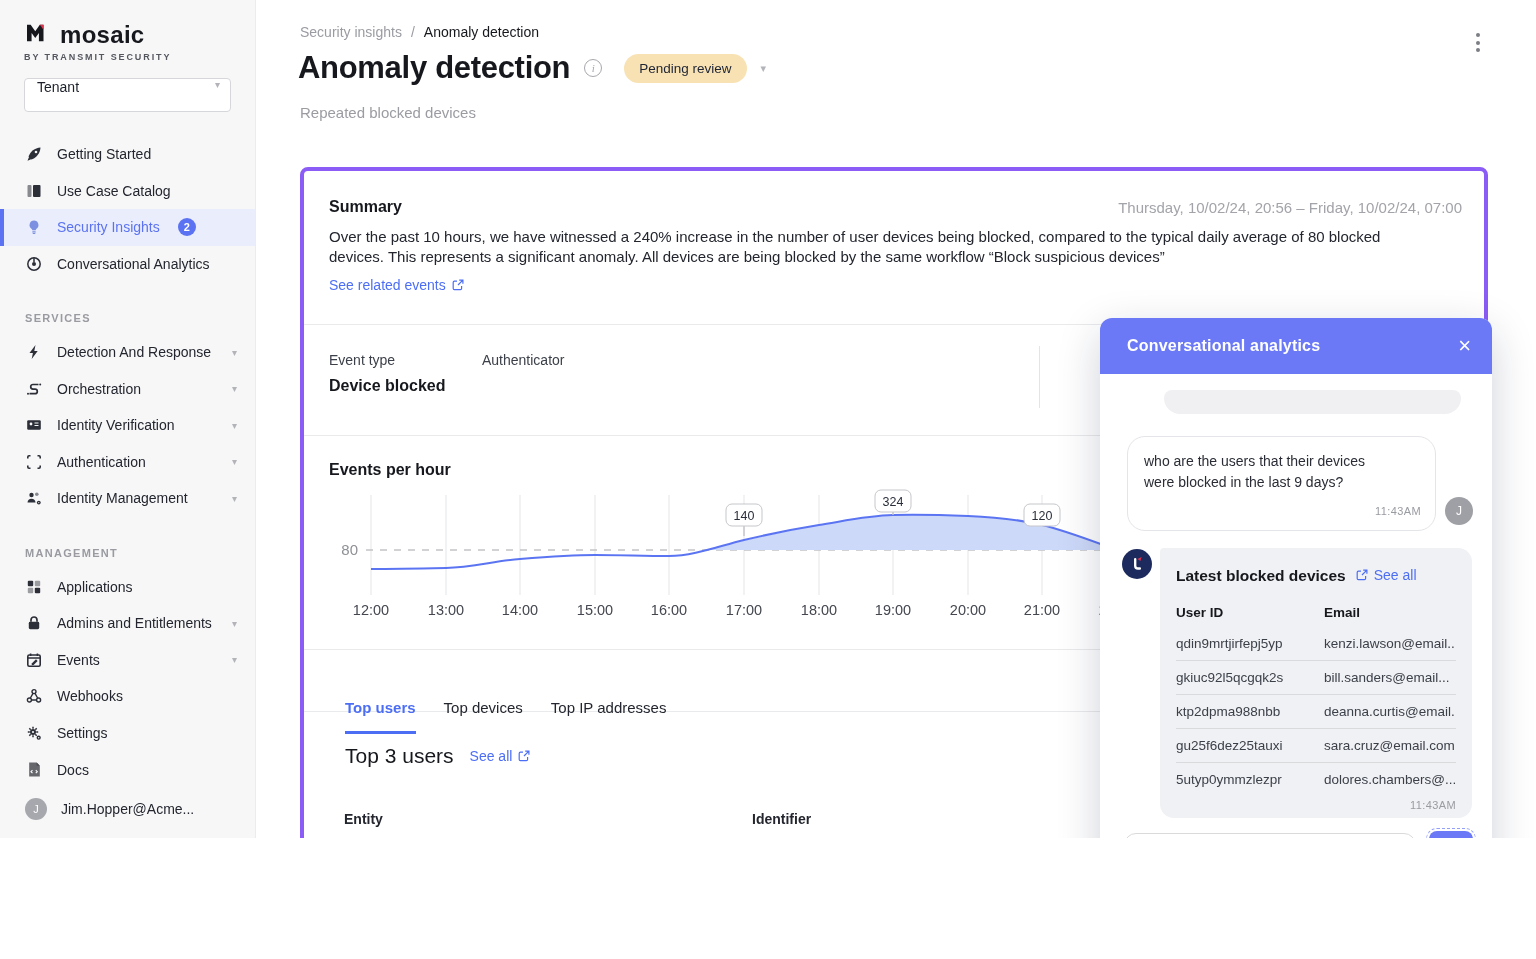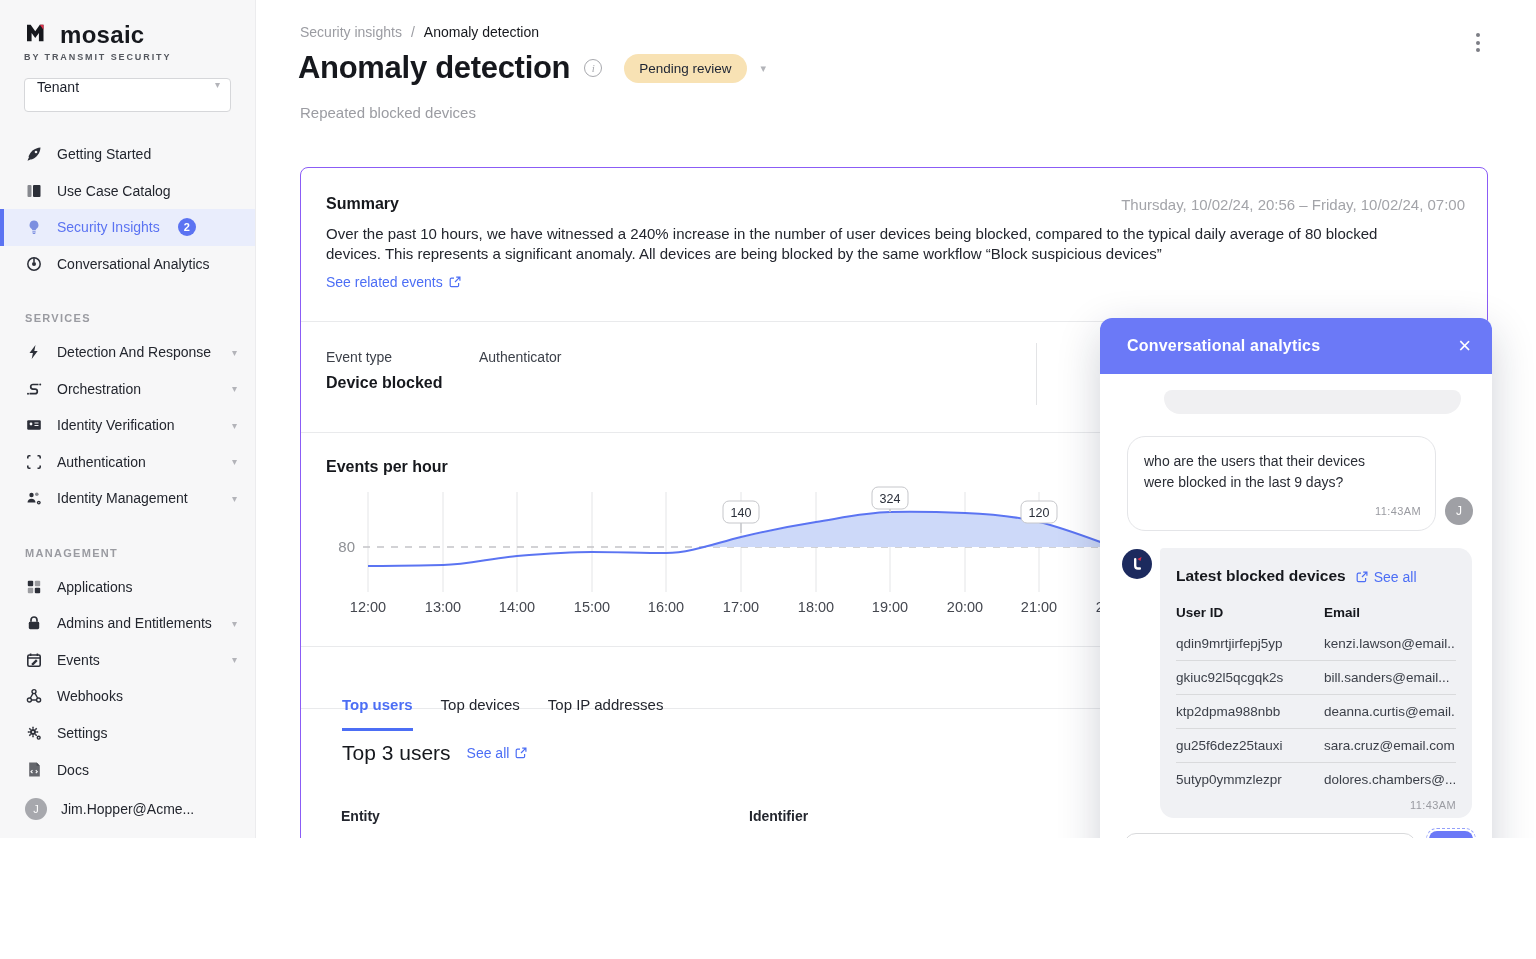--- a/index.html
+++ b/index.html
@@ -37,21 +37,21 @@
   .title-row{position:absolute;left:42px;top:50px;display:flex;align-items:center;gap:14px}
   .page-title{font-size:31px;font-weight:700;color:#16181d;letter-spacing:-.3px}
   .info-icon{width:18px;height:18px;border:1.5px solid #a7a8ad;border-radius:50%;color:#a7a8ad;font-size:11px;
              display:flex;align-items:center;justify-content:center;font-family:"Liberation Serif",serif;font-style:italic}
   .status-badge{background:#f8e2b4;border-radius:999px;padding:7px 15px;font-size:13.5px;color:#1d2433;font-weight:500;margin-left:8px;cursor:pointer}
   .badge-chev{color:#b3b4b9;font-size:11px;cursor:pointer}
   .subtitle{position:absolute;left:44px;top:104px;font-size:15px;color:#9b9ca2}
   .kebab{position:absolute;right:52px;top:29px;display:flex;flex-direction:column;gap:3.5px;cursor:pointer;padding:4px}
   .kebab i{width:4px;height:4px;border-radius:50%;background:#7c7e85}
 
-  .card{position:absolute;left:44px;top:167px;width:1188px;height:726px;border:1px solid #8b5cf6;border-radius:8px;background:#fff}
+  .card{position:absolute;left:44px;top:167px;width:1188px;height:726px;border:4px solid #8b5cf6;border-radius:8px;background:#fff}
   .hr{position:absolute;left:0;right:0;height:1px;background:#e9eaec}
   .link{color:#4c6ef5;font-size:14px;display:inline-flex;align-items:center;gap:6px;cursor:pointer}
   .link svg{flex:none}
 
   .sum-title{position:absolute;left:25px;top:27px;font-size:16px;font-weight:700;color:#16181d}
   .sum-date{position:absolute;right:22px;top:28px;font-size:15px;color:#a3a4a9}
   .sum-body{position:absolute;left:25px;top:56px;width:1080px;font-size:15px;line-height:1.36;color:#23262e}
   .sum-link{position:absolute;left:25px;top:106px}
 
   .evt-label{position:absolute;font-size:14px;color:#3c4049}
@@ -83,21 +83,21 @@
   .chat-close{color:#fff;font-size:22px;line-height:1;cursor:pointer}
   .bubble-partial{position:absolute;left:64px;top:72px;width:297px;height:24px;background:#f0f0f2;border-radius:8px 8px 16px 16px}
   .user-bubble{position:absolute;left:27px;top:118px;width:309px;height:95px;border:1px solid #e4e5e8;border-radius:18px;padding:14px 16px;background:#fff}
   .user-msg{font-size:14px;line-height:1.5;color:#2a2d35;width:238px}
   .msg-time{position:absolute;right:14px;bottom:13px;font-size:11px;color:#9a9ba1;letter-spacing:.4px}
   .avatar-j{position:absolute;left:345px;top:179px;width:28px;height:28px;border-radius:50%;background:#9fa0a5;color:#fff;
             font-size:12px;display:flex;align-items:center;justify-content:center}
   .bot-avatar{position:absolute;left:22px;top:231px;width:30px;height:30px;border-radius:50%;background:#1c2a5e;
               display:flex;align-items:center;justify-content:center}
   .bot-bubble{position:absolute;left:60px;top:230px;width:312px;height:270px;background:#f0f1f4;border-radius:4px 14px 14px 14px;padding:19px 16px 0}
-  .bot-title-row{display:flex;align-items:flex-end;gap:10px}
+  .bot-title-row{display:flex;align-items:flex-start;gap:10px}
   .bot-title{font-size:15.5px;font-weight:700;color:#16181d}
   .ct{margin-top:13px}
   .ct-row{display:flex;align-items:center;height:34px;font-size:13.5px;color:#3c4049}
   .ct-row.bordered{border-top:1px solid #d9dadc}
   .ct-row.head{font-weight:600;color:#16181d;height:28px}
   .ct-c1{width:148px;flex:none}
   .ct-c2{flex:1;overflow:hidden;white-space:nowrap}
   .ct-time{text-align:right;font-size:11px;color:#9a9ba1;margin-top:3px;letter-spacing:.4px}
   .chat-input-row{position:absolute;left:24px;bottom:23px;display:flex;gap:13px;align-items:center}
   .chat-input{width:292px;height:40px;border:1px solid #d9dadc;border-radius:12px;padding:0 12px;font-size:14px;

